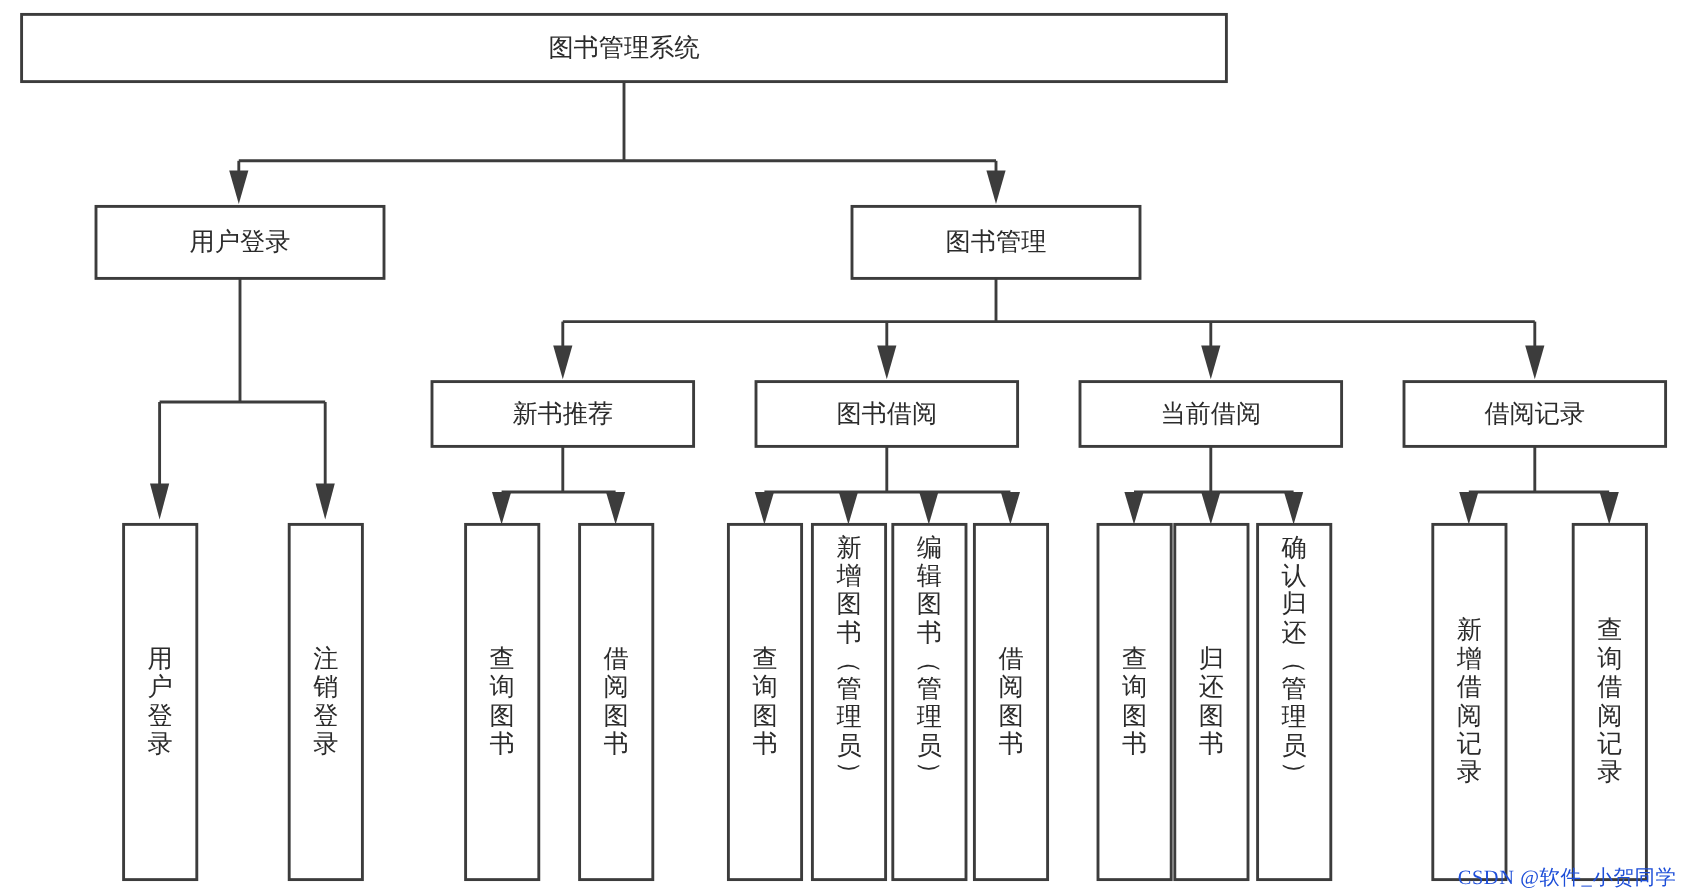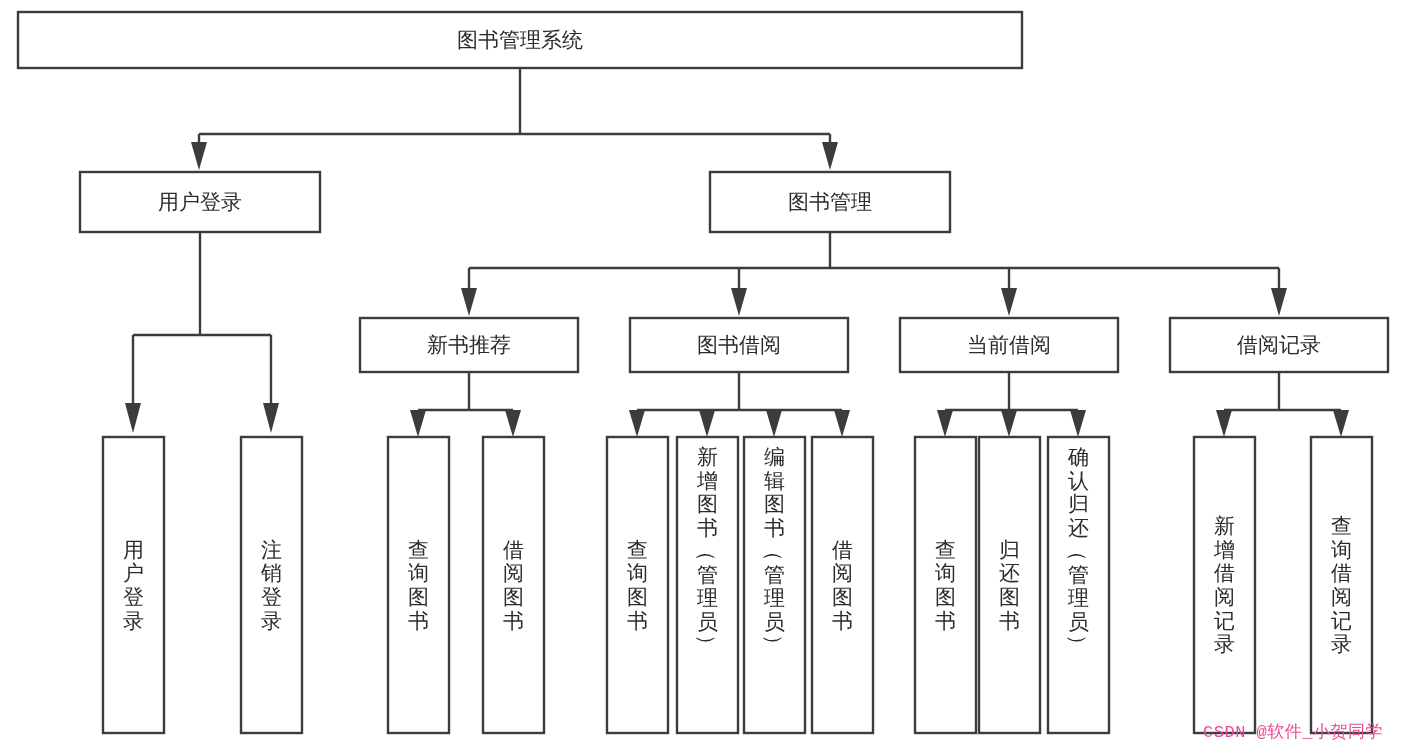--- a/index.html
+++ b/index.html
@@ -44,25 +44,25 @@
   }
   .node-label {
     fill: #2b2b2b;
     font-family: "Liberation Sans", "DejaVu Sans", sans-serif;
     font-size: 21px;
     text-anchor: middle;
     dominant-baseline: middle;
   }
   .watermark {
     position: absolute;
-    right: 22px;
+    right: 8px;
     bottom: 4px;
-    font-family: Liberation Mono, monospace;
+    font-family: Liberation Serif, serif;
     font-size: 17px;
-    color: #ec4899;
+    color: #1d4ed8;
     white-space: nowrap;
     letter-spacing: 0.5px;
     user-select: none;
   }
   .vlabel-wrap {
     position: absolute;
     display: flex;
     flex-direction: column;
     align-items: center;
     justify-content: center;

